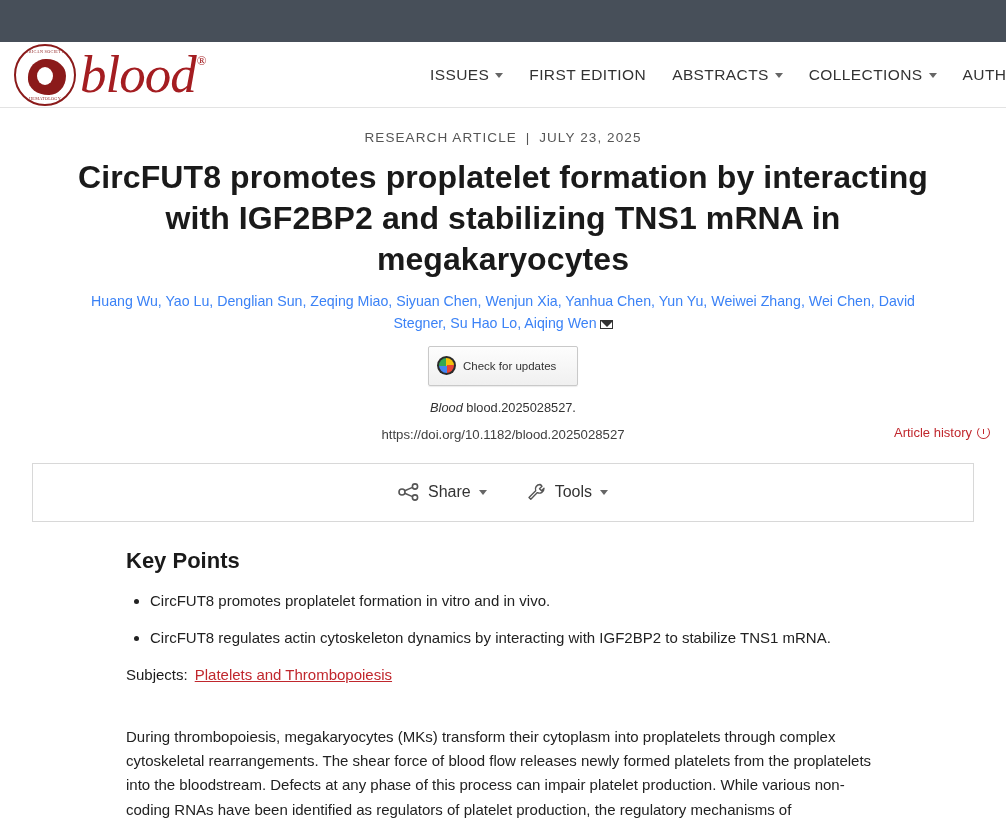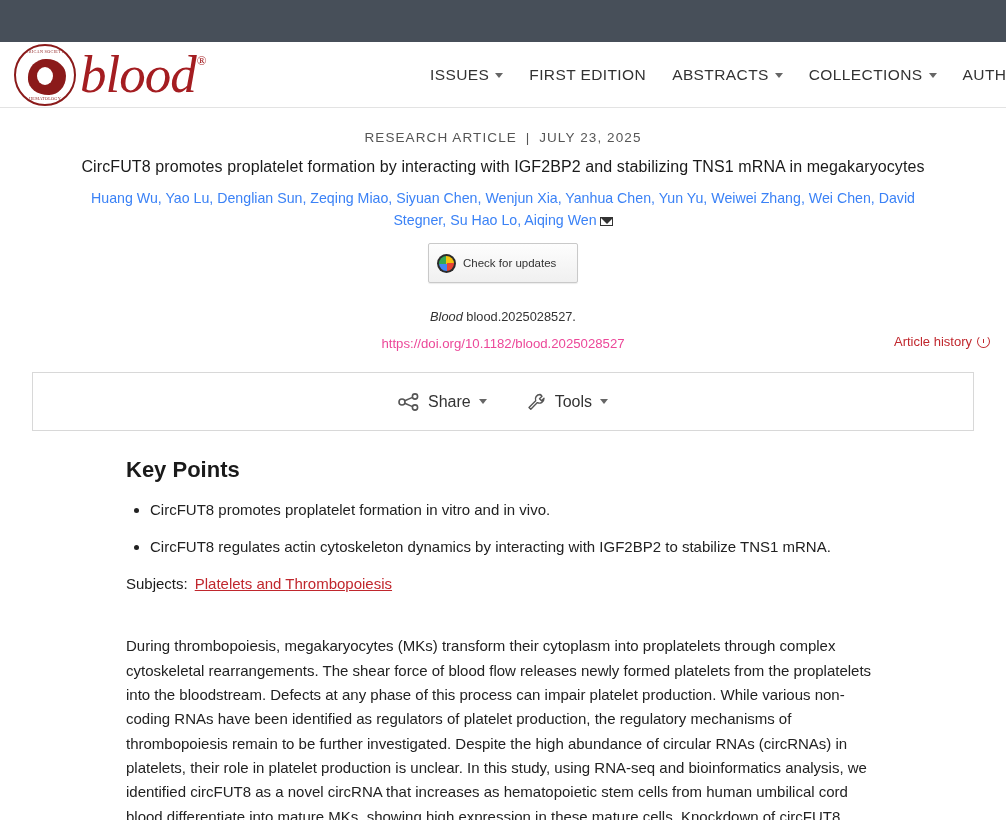--- a/index.html
+++ b/index.html
@@ -126,22 +126,22 @@
     text-align: center;
     padding-top: 22px;
   }
   .kicker {
     font-size: 13.5px;
     letter-spacing: 1.1px;
     color: #555;
   }
   .kicker .sep { margin: 0 4px; color: #555; }
   .title {
-    font-size: 16px;
-    font-weight: normal;
+    font-size: 32px;
+    font-weight: bold;
     color: #1a1a1a;
     line-height: 1.28;
     margin: 12px 60px 0 60px;
     letter-spacing: .1px;
   }
   .authors {
     font-size: 14.2px;
     color: #3b82f6;
     line-height: 1.55;
     margin: 10px 50px 0 50px;
@@ -195,31 +195,31 @@
   }
   .crossmark .cm-text {
     font-size: 11.5px;
     color: #333;
   }
 
   .cite {
     text-align: center;
     font-size: 12.8px;
     color: #333;
-    margin-top: 26px;
+    margin-top: 14px;
   }
   .cite .it { font-style: italic; }
   .doi-row {
     position: relative;
     text-align: center;
     margin-top: 10px;
   }
   .doi {
     font-size: 13.2px;
-    color: #ec4899;
+    color: #404040;
     text-decoration: none;
     margin-top: 48px;
   }
   .art-hist {
     position: absolute;
     right: 0;
     top: 0;
     font-size: 13px;
     color: #c0272d;
     display: flex;

